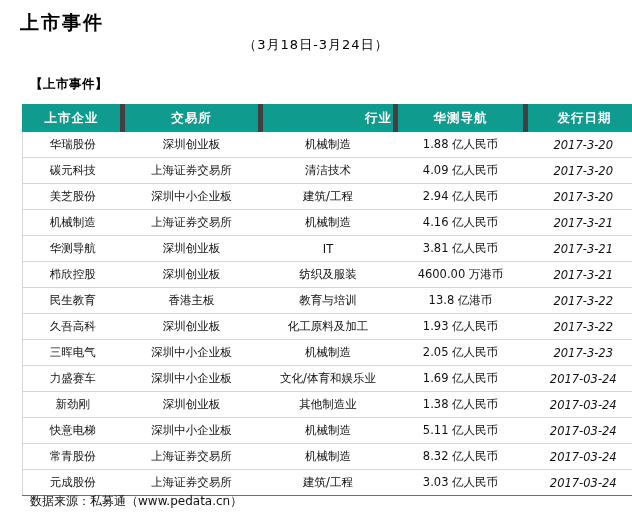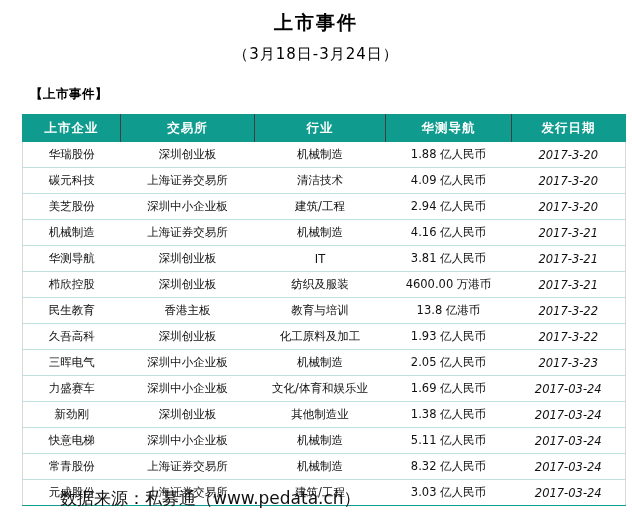--- a/index.html
+++ b/index.html
@@ -14,31 +14,31 @@
     color: #1a1a1a;
     overflow: hidden;
   }
   .page {
     position: relative;
     width: 632px;
     height: 524px;
     box-sizing: border-box;
   }
   .title {
-    text-align: center;
+    text-align: left;
     font-size: 19px;
     font-weight: bold;
     letter-spacing: 2px;
     margin-top: 10px;
     color: #000;
+    margin-left: 20px;
   }
   .subtitle {
     text-align: center;
-    font-size: 15px;
-    margin-top: 9px;
+    font-size: 13px;
     color: #000;
     letter-spacing: 1px;
   }
   .section-label {
     margin: 22px 0 0 30px;
     font-size: 12.5px;
     font-weight: bold;
     color: #000;
     letter-spacing: 0.5px;
   }
@@ -50,21 +50,21 @@
     width: 588px;
     table-layout: fixed;
   }
   table.data th {
     background: #0f9b8e;
     color: #ffffff;
     font-size: 12.5px;
     font-weight: bold;
     height: 26px;
     letter-spacing: 1px;
-    border-right: 1px solid #404040;
+    border-right: 5px solid #404040;
     border-left: 1px solid #0f9b8e;
   }
   table.data th:last-child {
     border-right: 1px solid #0f9b8e;
     margin-top: 24px;
   }
   table.data td {
     font-size: 11.5px;
     height: 23px;
     text-align: center;
@@ -78,30 +78,29 @@
   }
   table.data tr.row td:last-child {
     border-right: 1px solid #d8d8d8;
     font-style: italic;
   }
   table.data tr.row:last-child td {
     border-bottom: 1px solid #0f9b8e;
   }
   .col-0 { width: 95px; }
   .col-1 { width: 131px; }
-  .col-2 { width: 128px; }
+  .col-2 { width: 128px; text-align: right; }
   .col-3 { width: 123px; }
   .col-4 { width: 111px; }
   .source {
     position: absolute;
     left: 30px;
     bottom: 24px;
-    font-size: 17px;
+    font-size: 12px;
     color: #111;
-    margin-left: 30px;
   }
 </style>
 </head>
 <body>
 
 <div class="page">
 
   <div class="title">上市事件</div>
   <div class="subtitle">（3月18日-3月24日）</div>
   <div class="section-label">【上市事件】</div>

